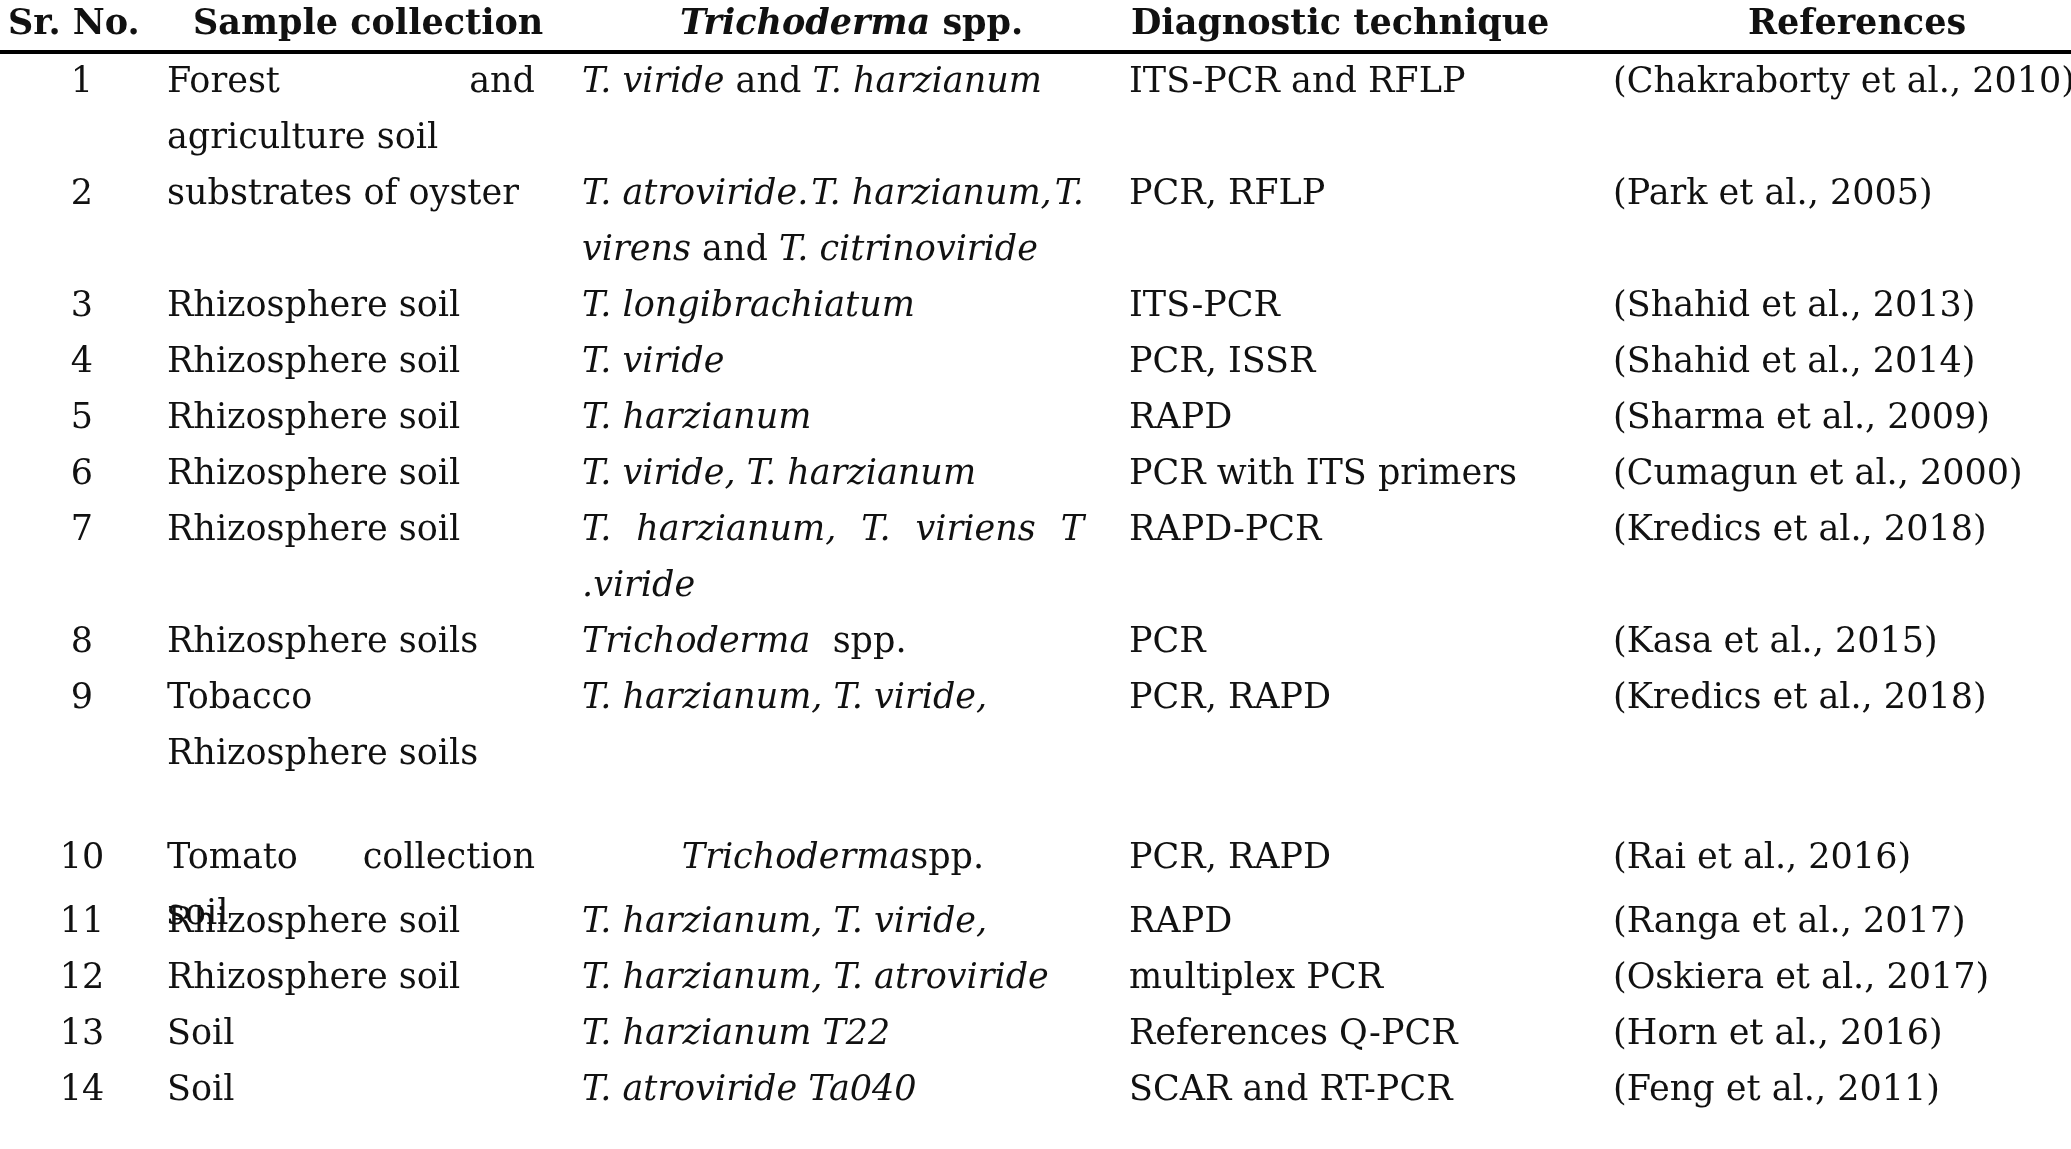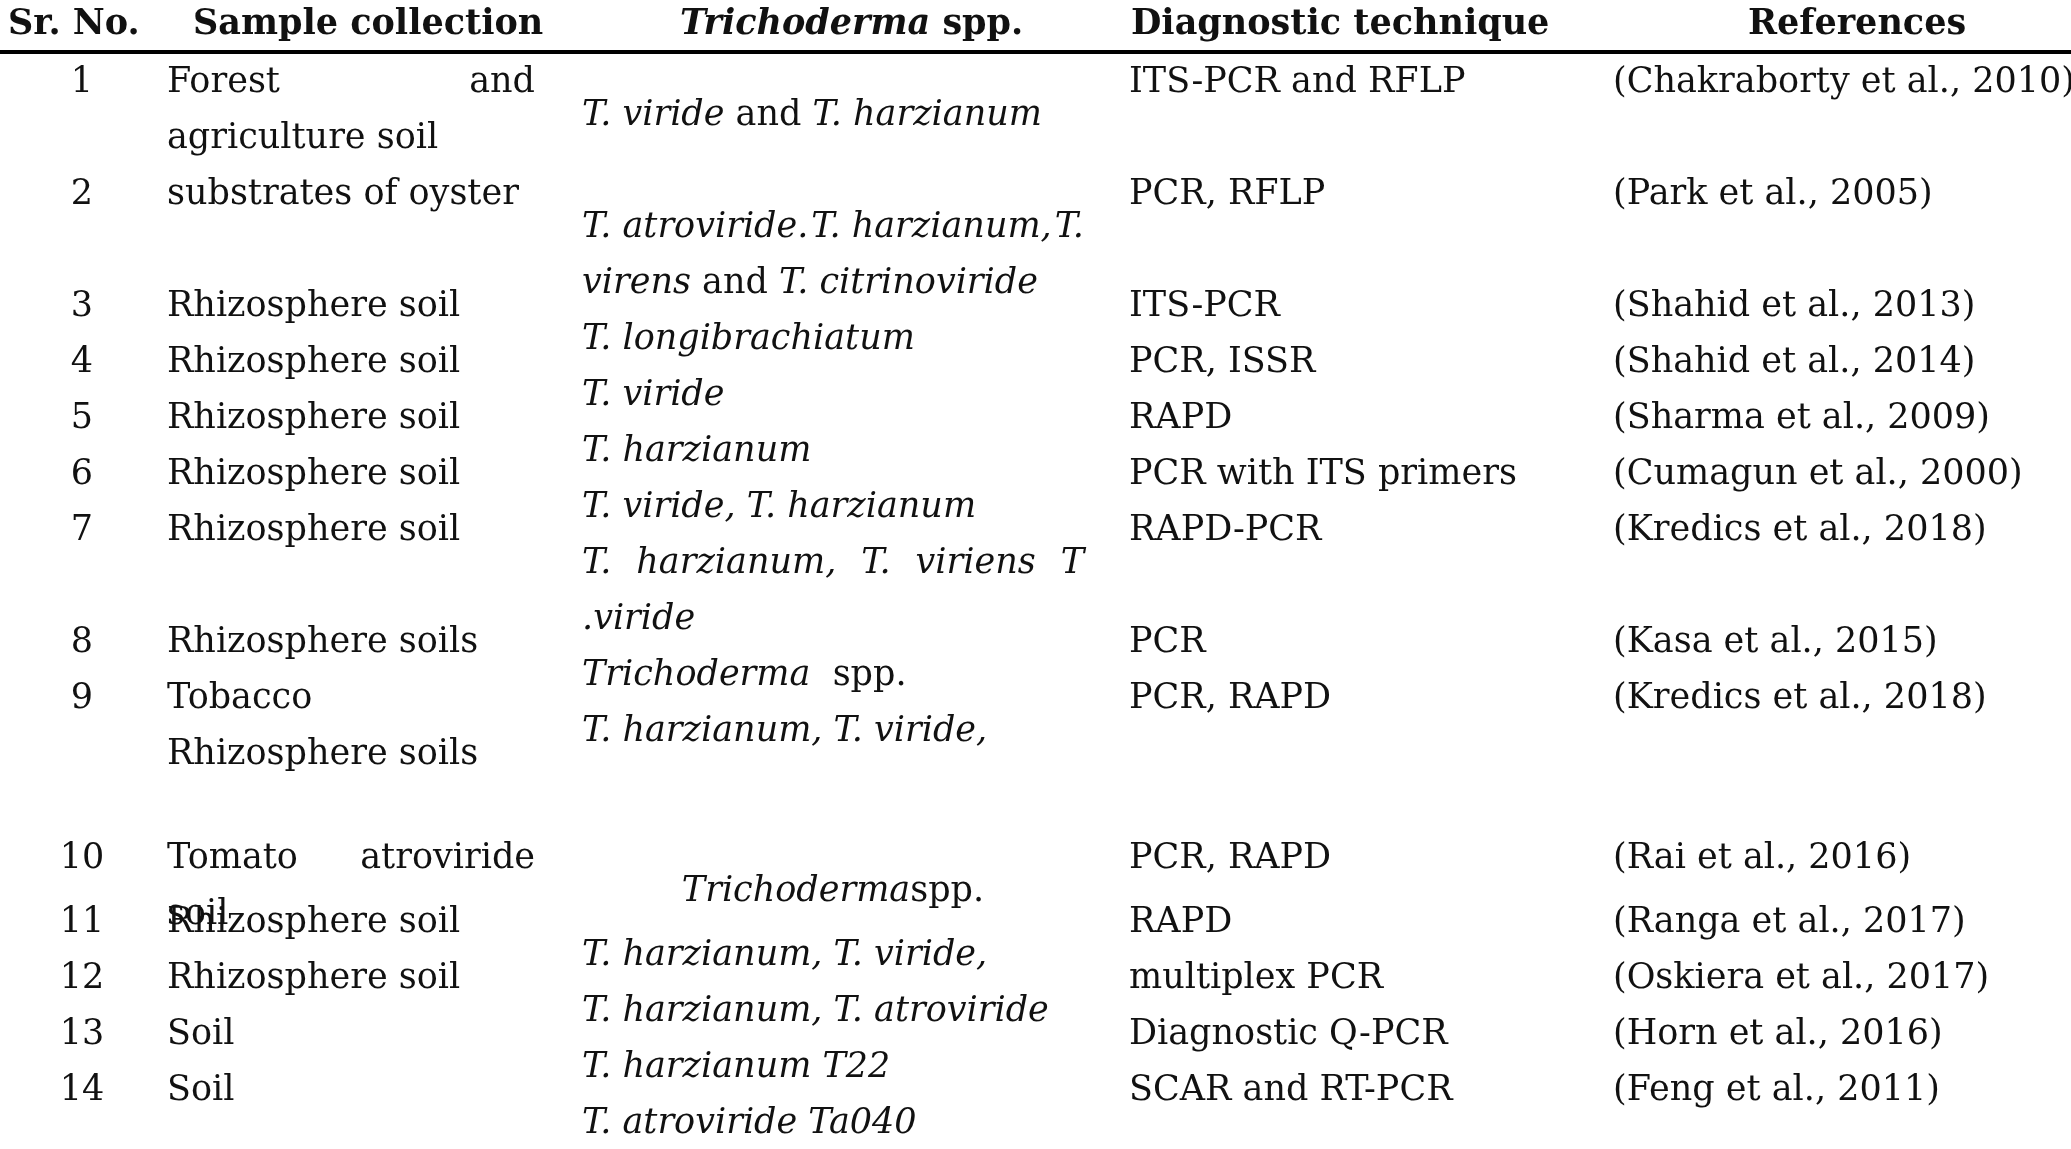--- a/index.html
+++ b/index.html
@@ -13,21 +13,21 @@
       font-size: 35px; line-height: 56px;
     }
     .hdr {
       position: relative; height: 50px; border-bottom: 4px solid #000; font-weight: bold;
     }
     .hdr span { position: absolute; top: -6px; white-space: nowrap; }
     .row { position: relative; }
     .cell { position: absolute; top: 0; white-space: normal; }
     .c-no { left: 40px; width: 84px; text-align: center; }
     .c-sample { left: 167px; width: 368px; text-align: justify; text-align-last: left; }
-    .c-species { left: 582px; width: 502px; font-style: italic; text-align: justify; margin-top: 33px; }
+    .c-species { left: 582px; width: 502px; font-style: italic; text-align: justify; }
     .c-tech { left: 1129px; width: 460px; }
     .c-ref { left: 1613px; width: 458px; white-space: nowrap; }
     .up { font-style: normal; }
   </style>
 </head>
 <body>
 
 <div class="tbl">
   <div class="hdr">
     <span style="left:8px">Sr. No.</span>
@@ -129,21 +129,21 @@
     <div class="cell c-species" style="text-align:left">T. harzianum, T. viride,</div>
     <div class="cell c-tech">PCR, RAPD</div>
     <div class="cell c-ref">(Kredics et al., 2018)</div>
   </div>
 
   <div class="row" style="position:absolute; top:828px; left:0; width:2071px; height:112px;">
     <div class="cell c-no">10</div>
     <div class="cell c-sample" style="text-align:left">
       <div style="display:flex; justify-content:space-between; width:368px;">
           <span>Tomato</span>
-          <span>atroviride</span>
+          <span>collection</span>
         </div>
       <div>soil</div>
     </div>
     <div class="cell c-species" style="text-align:center"><i>Trichoderma</i><span class="up">spp.</span></div>
     <div class="cell c-tech">PCR, RAPD</div>
     <div class="cell c-ref">(Rai et al., 2016)</div>
   </div>
 
   <div class="row" style="position:absolute; top:892px; left:0; width:2071px; height:56px;">
     <div class="cell c-no">11</div>
@@ -156,21 +156,21 @@
     <div class="cell c-no">12</div>
     <div class="cell c-sample" style="text-align:left">Rhizosphere soil</div>
     <div class="cell c-species" style="text-align:left">T. harzianum, T. atroviride</div>
     <div class="cell c-tech">multiplex PCR</div>
     <div class="cell c-ref">(Oskiera et al., 2017)</div>
   </div>
   <div class="row" style="position:absolute; top:1004px; left:0; width:2071px; height:56px;">
     <div class="cell c-no">13</div>
     <div class="cell c-sample" style="text-align:left">Soil</div>
     <div class="cell c-species" style="text-align:left">T. harzianum T22</div>
-    <div class="cell c-tech">Diagnostic Q-PCR</div>
+    <div class="cell c-tech">References Q-PCR</div>
     <div class="cell c-ref">(Horn et al., 2016)</div>
   </div>
   <div class="row" style="position:absolute; top:1060px; left:0; width:2071px; height:56px;">
     <div class="cell c-no">14</div>
     <div class="cell c-sample" style="text-align:left">Soil</div>
     <div class="cell c-species" style="text-align:left">T. atroviride Ta040</div>
     <div class="cell c-tech">SCAR and RT-PCR</div>
     <div class="cell c-ref">(Feng et al., 2011)</div>
   </div>
 </div>

